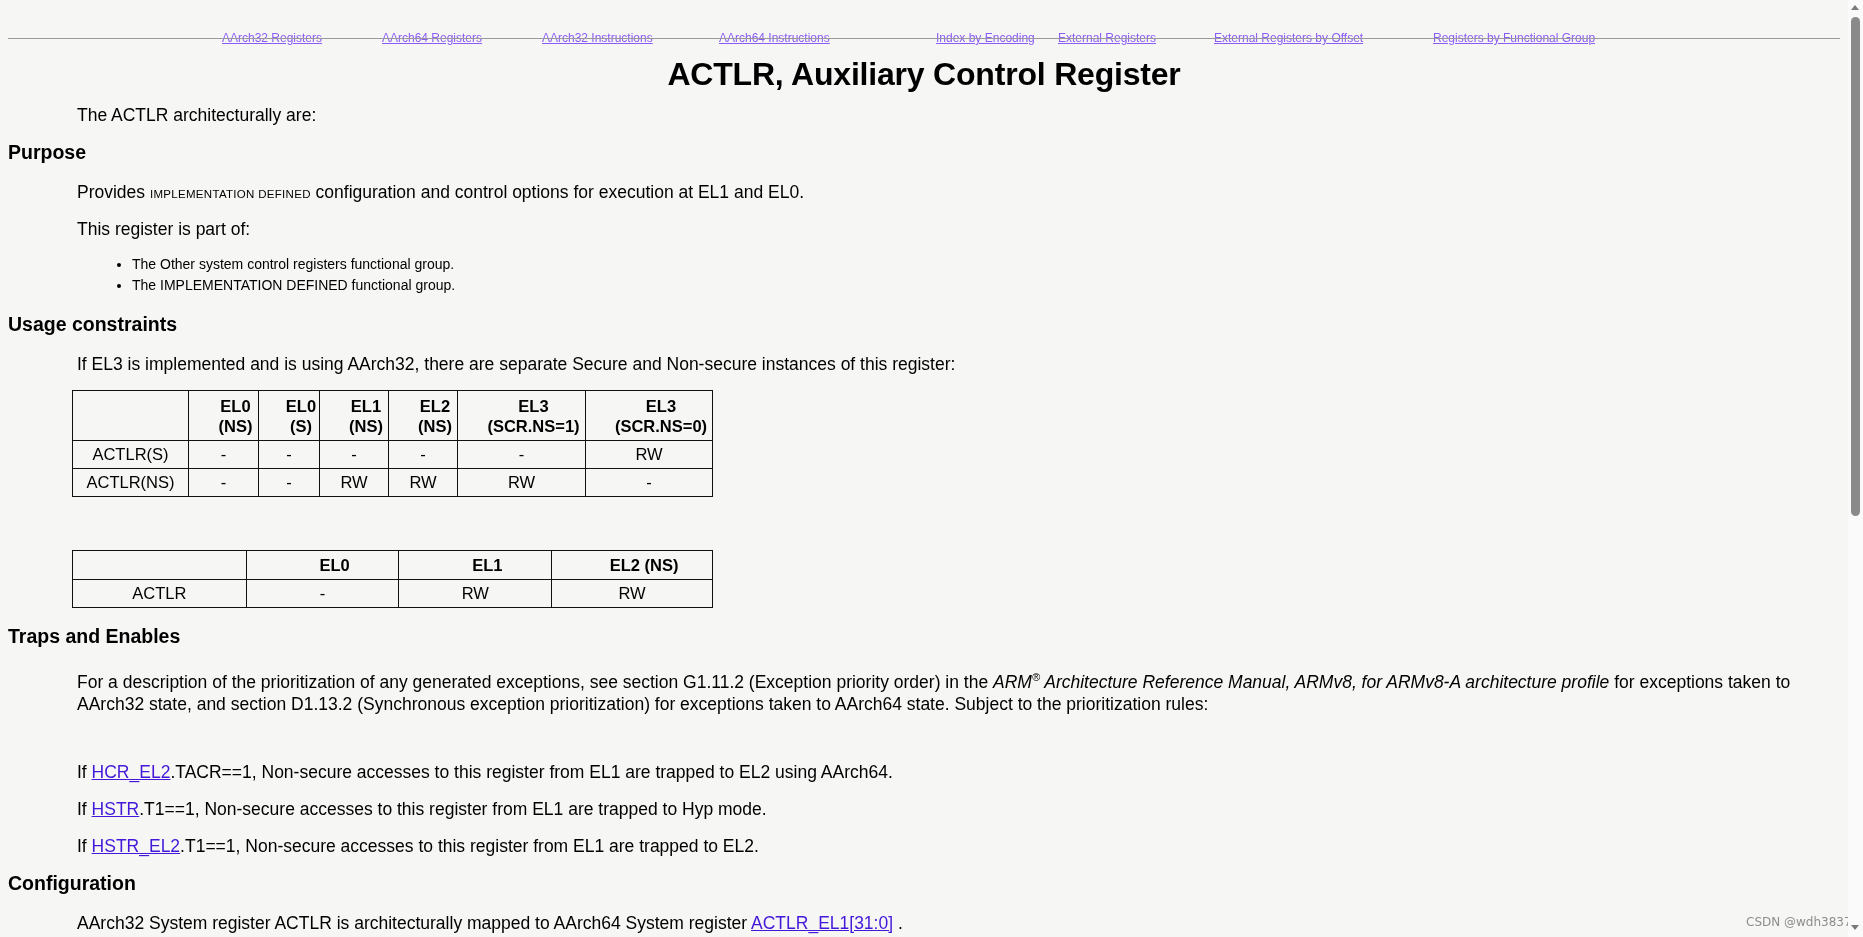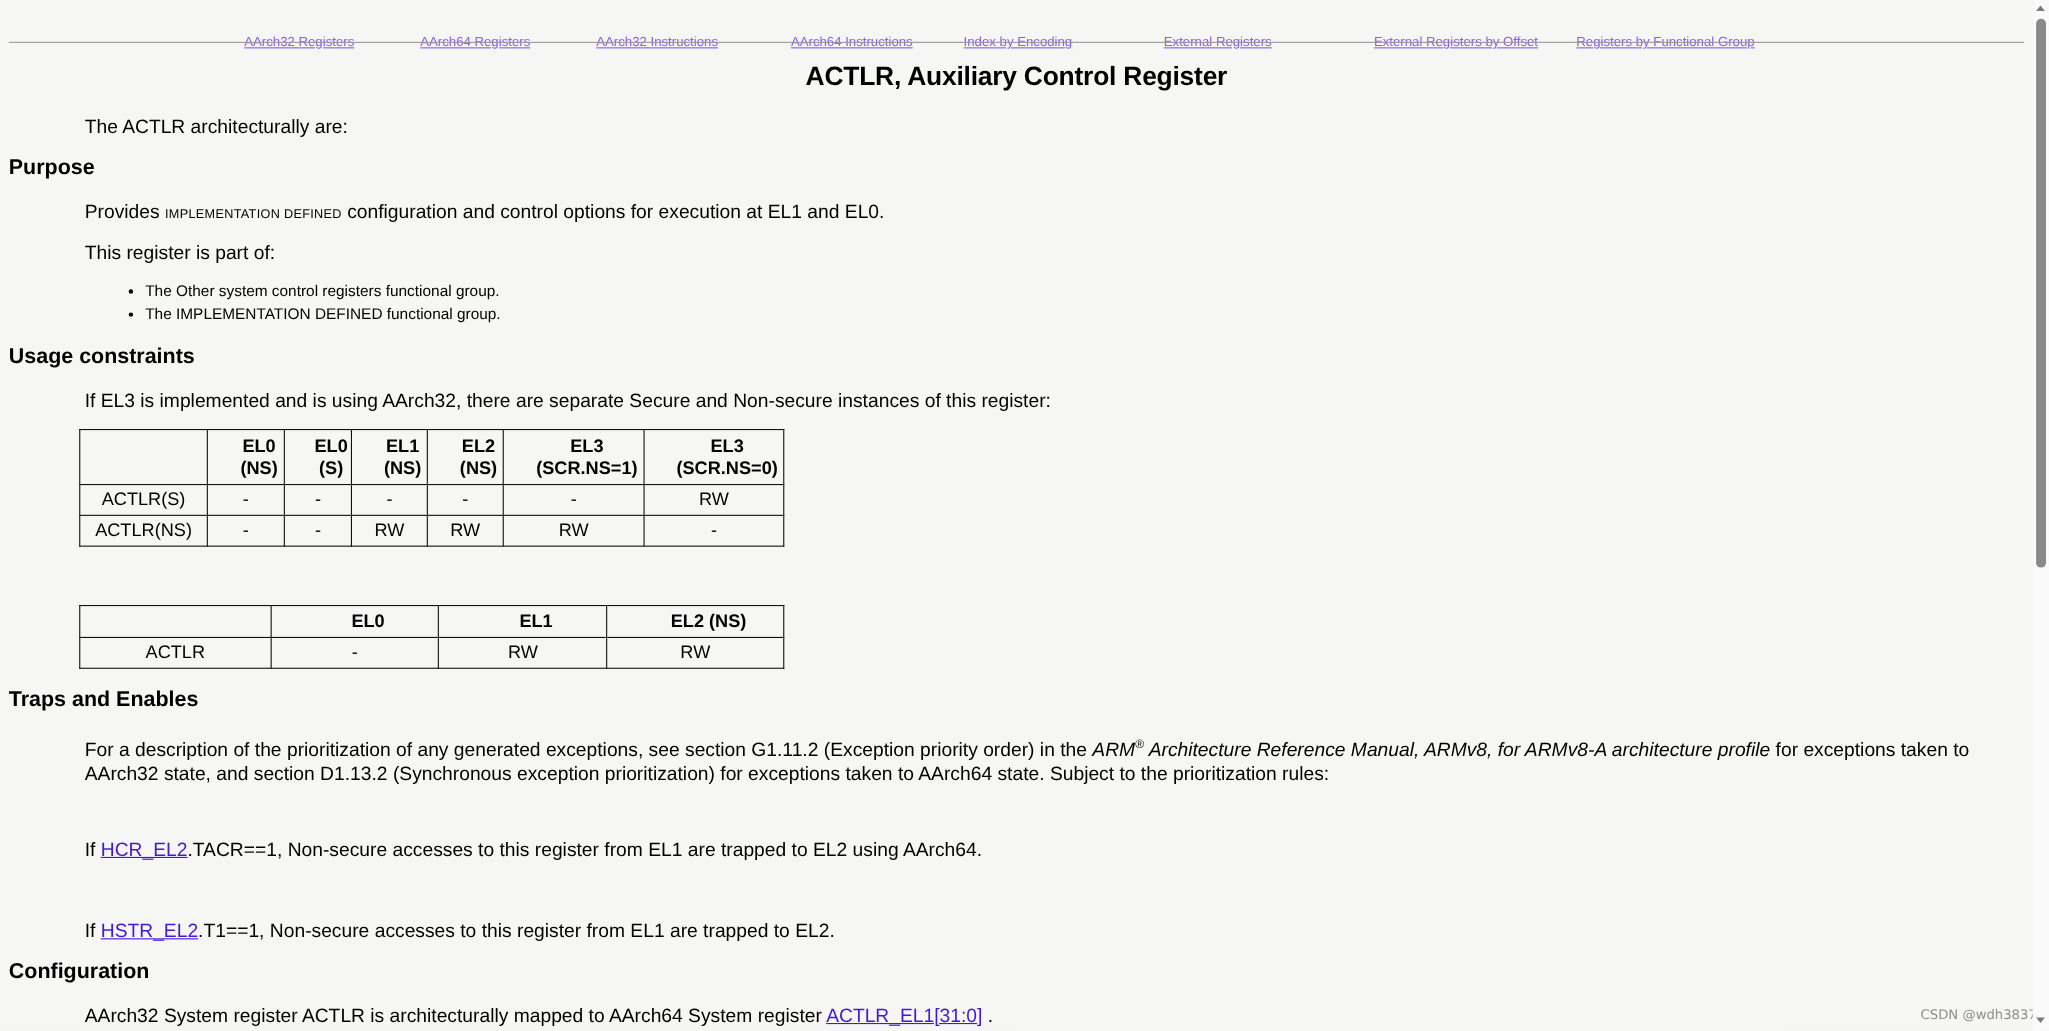--- a/index.html
+++ b/index.html
@@ -7,21 +7,21 @@
     width: 1863px; height: 937px; overflow: hidden; position: relative;
     background: #f6f6f5; color: #000;
     font-family: "Liberation Sans", "DejaVu Sans", sans-serif;
   }
   .page { position: absolute; left: 0; top: 0; width: 1848px; height: 937px; overflow: hidden; }
   a { text-decoration: underline; }
   .nav { position: absolute; left: 0; top: 0; width: 1848px; height: 39px; }
   .nav a { position: absolute; top: 11px; font-size: 12px; color: #8b5cf6; white-space: nowrap; margin-top: 20px; }
   .hr { position: absolute; left: 8px; top: 38px; width: 1832px; height: 0; border-top: 1.5px solid #9a9a9a; }
   .title { position: absolute; left: 0; width: 1848px; top: 56px; text-align: center;
-           font-size: 24px; font-weight: bold; margin: 0; letter-spacing: -0.2px; }
+           font-size: 32px; font-weight: bold; margin: 0; letter-spacing: -0.2px; }
   .p { position: absolute; left: 77px; font-size: 17.5px; white-space: nowrap; line-height: 22px; }
   .h2 { position: absolute; left: 8px; font-size: 19.5px; font-weight: bold; margin: 0; white-space: nowrap; }
   .sc { font-size: 11.5px; text-transform: uppercase; letter-spacing: 0.3px; }
   ul.bul { position: absolute; left: 110px; top: 254px; margin: 0; padding: 0 0 0 22px; font-size: 14px; line-height: 21px; }
   ul.bul li { white-space: nowrap; }
   .body-link { color: #4318d9; }
   table.reg { position: absolute; border-collapse: collapse; font-size: 16.5px; }
   table.reg td, table.reg th { border: 1.5px solid #111; text-align: center; padding: 0; }
   table.reg th { font-weight: bold; line-height: 20px; padding-left: 24px; }
   .longp { position: absolute; left: 77px; top: 666px; width: 1730px; font-size: 17.5px; line-height: 22px; }
@@ -38,23 +38,23 @@
 </head>
 <body>
 
 <div class="page">
 
   <div class="nav">
     <a style="left:222px">AArch32 Registers</a>
     <a style="left:382px">AArch64 Registers</a>
     <a style="left:542px">AArch32 Instructions</a>
     <a style="left:719px">AArch64 Instructions</a>
-    <a style="left:876px">Index by Encoding</a>
+    <a style="left:936px">Index by Encoding</a>
     <a style="left:1058px">External Registers</a>
-    <a style="left:1249px">External Registers by Offset</a>
+    <a style="left:1214px">External Registers by Offset</a>
     <a style="left:1433px">Registers by Functional Group</a>
   </div>
   <div class="hr"></div>
 
   <h1 class="title">ACTLR, Auxiliary Control Register</h1>
 
   <div class="p" style="top:104px">The ACTLR architecturally are:</div>
 
   <h2 class="h2" style="top:141px">Purpose</h2>
   <div class="p" style="top:181px"><span>Provides </span><span class="sc">implementation defined</span><span> configuration and control options for execution at EL1 and EL0.</span></div>
@@ -129,20 +129,21 @@
       <td>RW</td>
       <td>RW</td>
     </tr>
   </tbody>
     </table>
 
   <h2 class="h2" style="top:625px">Traps and Enables</h2>
   <div class="longp"><span>For a description of the prioritization of any generated exceptions, see section G1.11.2 (Exception priority order) in the </span><i><span>ARM</span><sup>®</sup><span> Architecture Reference Manual, ARMv8, for ARMv8-A architecture profile</span></i><span> for exceptions taken to AArch32 state, and section D1.13.2 (Synchronous exception prioritization) for exceptions taken to AArch64 state. Subject to the prioritization rules:</span></div>
 
   <div class="p" style="top:761px"><span>If </span><a class="body-link">HCR_EL2</a><span>.TACR==1, Non-secure accesses to this register from EL1 are trapped to EL2 using AArch64.</span></div>
+  <div class="p" style="top:798px"><span>If </span><a class="body-link">HSTR</a><span>.T1==1, Non-secure accesses to this register from EL1 are trapped to Hyp mode.</span></div>
   <div class="p" style="top:835px"><span>If </span><a class="body-link">HSTR_EL2</a><span>.T1==1, Non-secure accesses to this register from EL1 are trapped to EL2.</span></div>
 
   <h2 class="h2" style="top:872px">Configuration</h2>
   <div class="p" style="top:912px"><span>AArch32 System register ACTLR is architecturally mapped to AArch64 System register </span><a class="body-link">ACTLR_EL1[31:0]</a><span> .</span></div>
 
   <div class="watermark">CSDN @wdh3837</div>
 </div>
 
 <div class="scrollbar">
   <div class="sb-up"></div>

